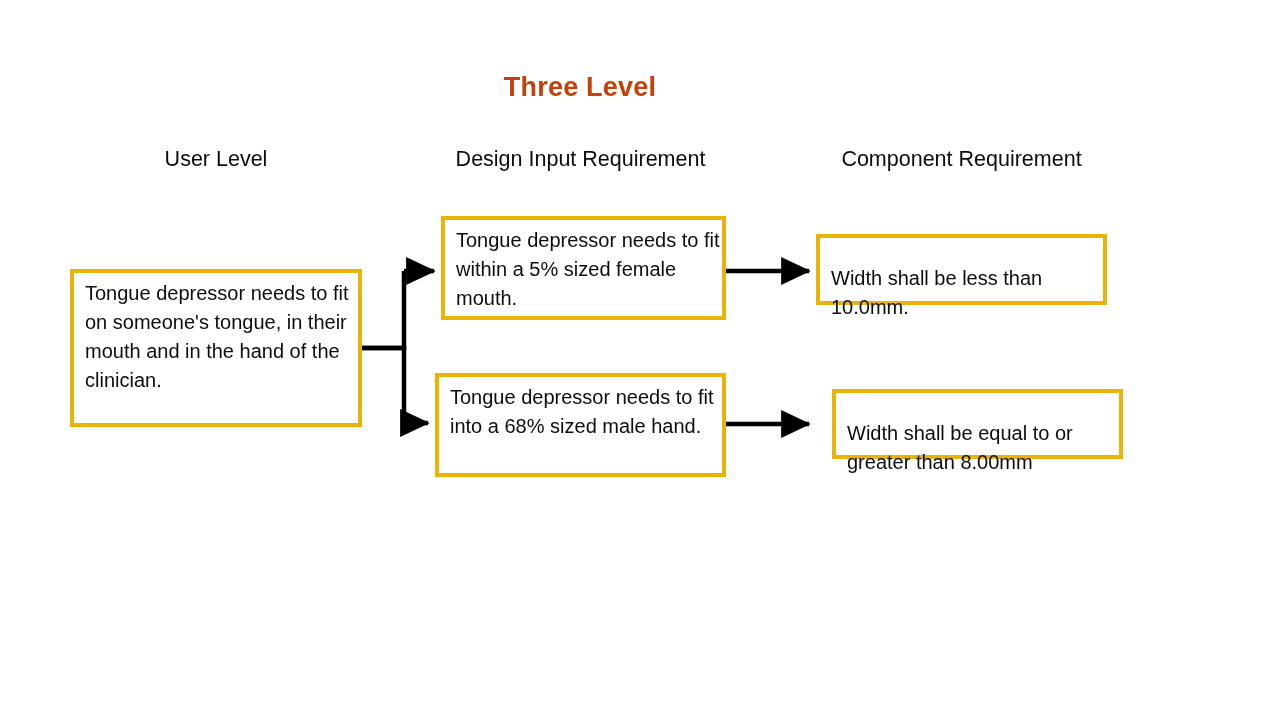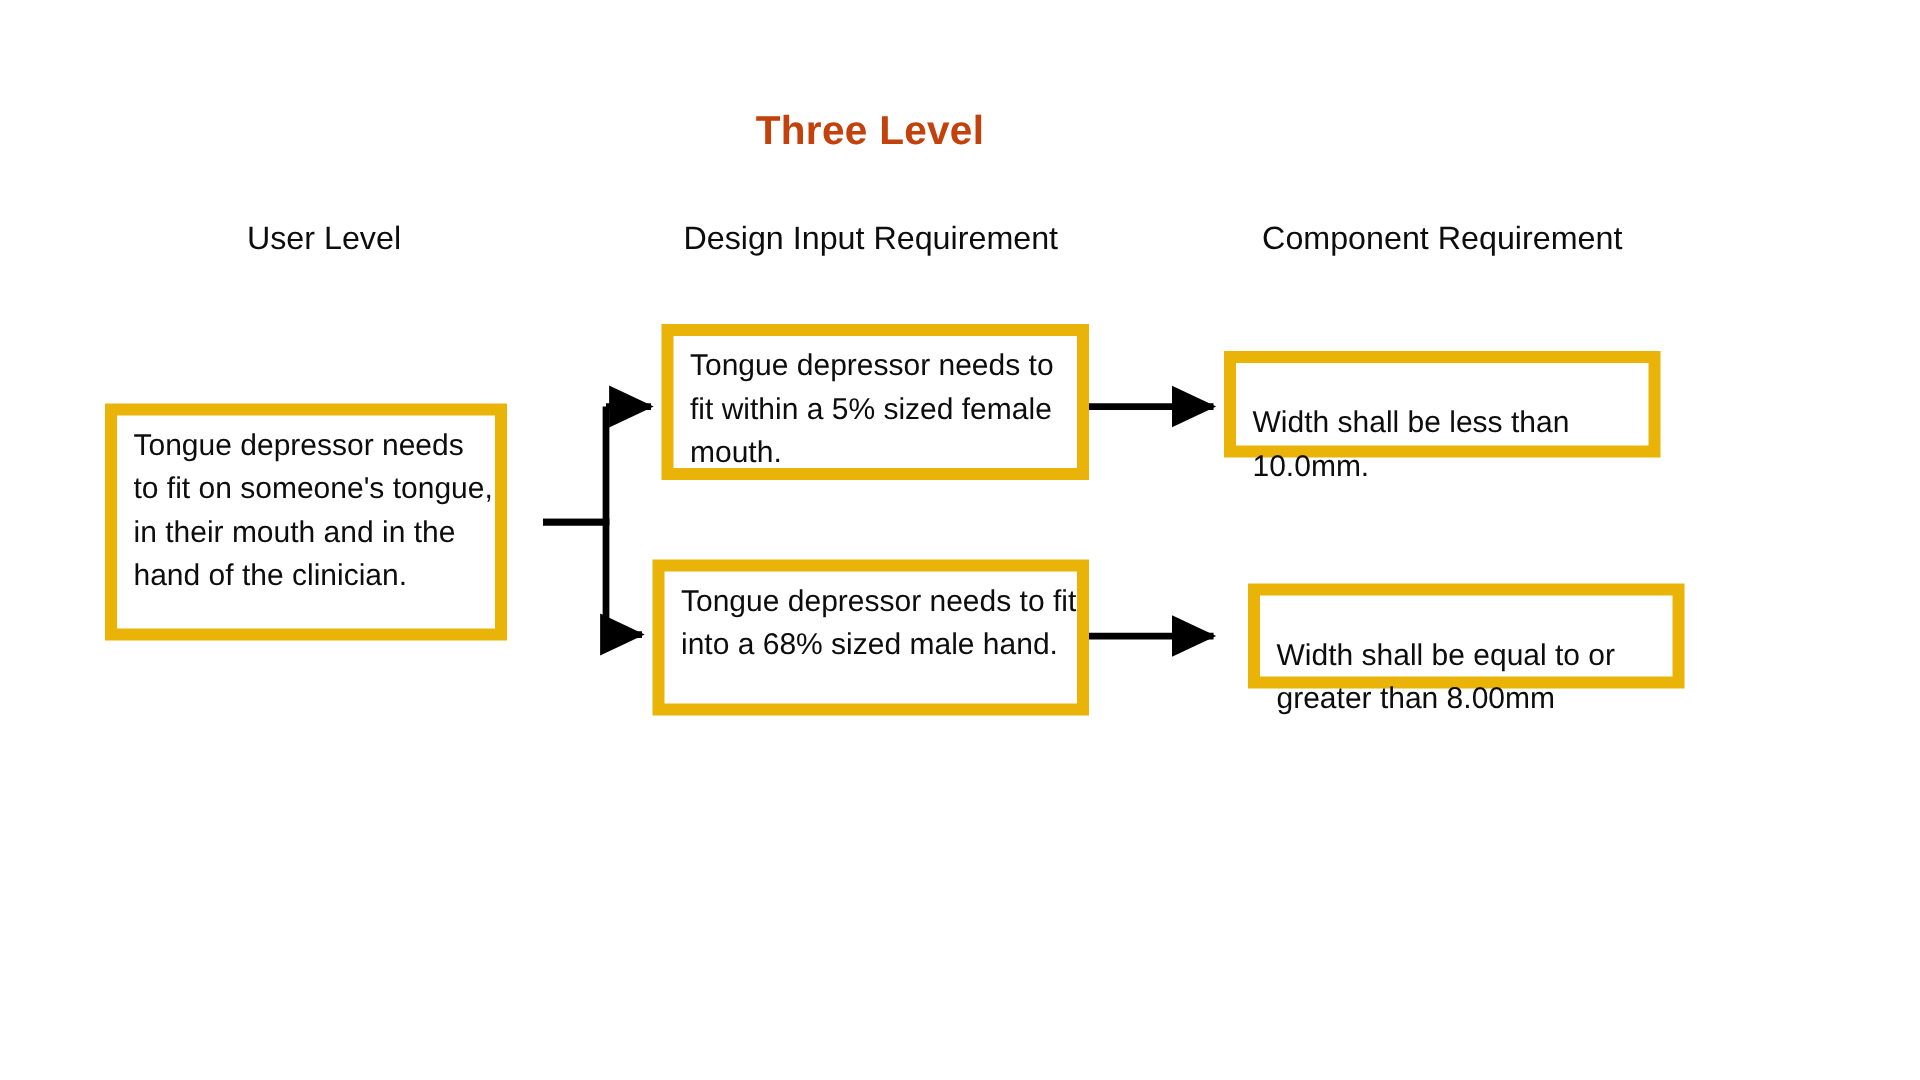--- a/index.html
+++ b/index.html
@@ -39,30 +39,30 @@
     text-align: center;
     white-space: nowrap;
   }
   .col-header.c1 { left: 70px;  width: 292px; }
   .col-header.c2 { left: 435px; width: 291px; }
   .col-header.c3 { left: 816px; width: 291px; }
 
   .node {
     position: absolute;
     box-sizing: border-box;
-    border: 8px solid #eab308;
+    border: 4px solid #eab308;
     background: #ffffff;
     color: #0d0d0d;
     font-size: 20px;
     line-height: 29px;
     padding: 6px 0 0 11px;
     white-space: pre-line;
   }
   
-  .node.n-user-need     { left: 70px;  top: 269px; width: 268px; height: 158px; }
+  .node.n-user-need     { left: 70px;  top: 269px; width: 292px; height: 158px; }
   .node.n-dir-top       { left: 441px; top: 216px; width: 285px; height: 104px; }
   .node.n-dir-bottom    { left: 435px; top: 373px; width: 291px; height: 104px; }
   .node.n-comp-top      { left: 816px; top: 234px; width: 291px; height: 71px; }
   .node.n-comp-bottom   { left: 816px; top: 389px; width: 291px; height: 70px; margin-left: 16px; }
 
   .node.n-comp-top, .node.n-comp-bottom { padding-top: 26px; }
 
   svg.connectors {
     position: absolute;
     left: 0;

